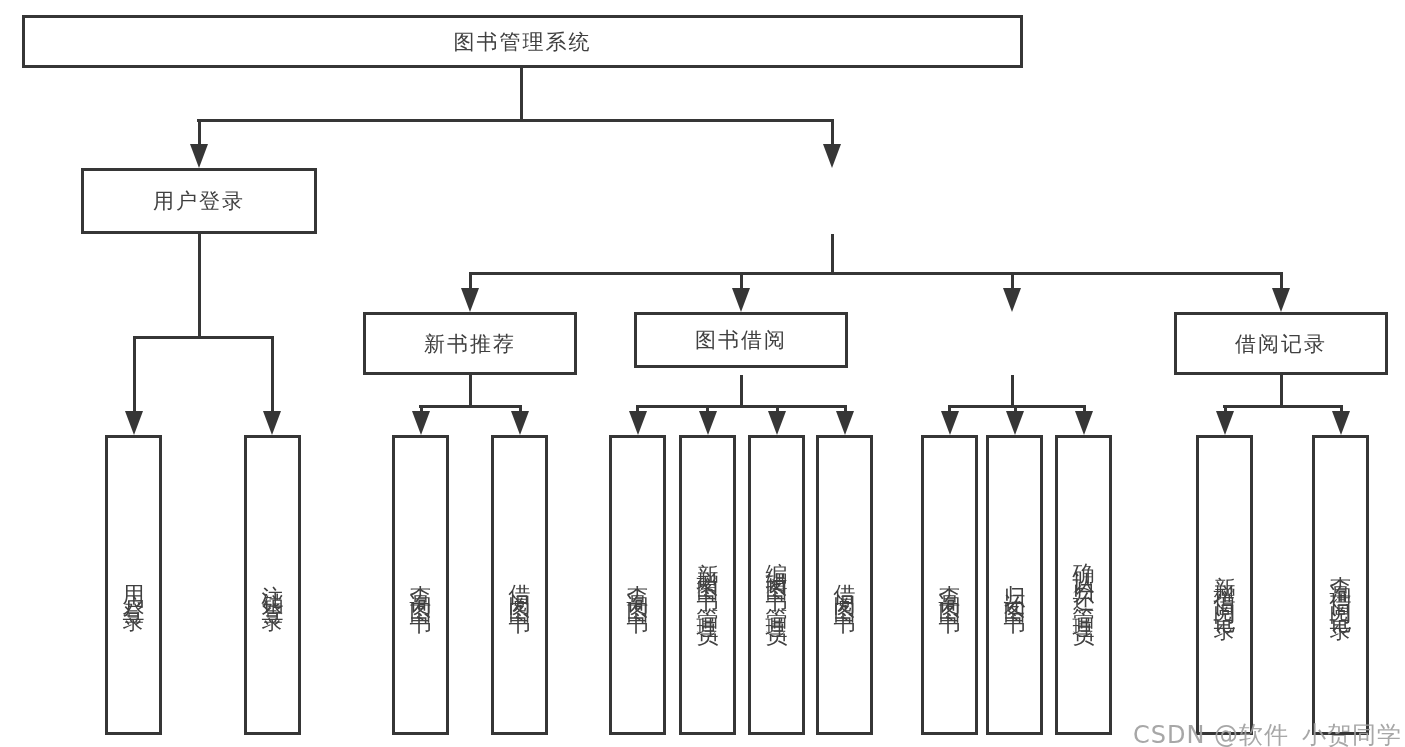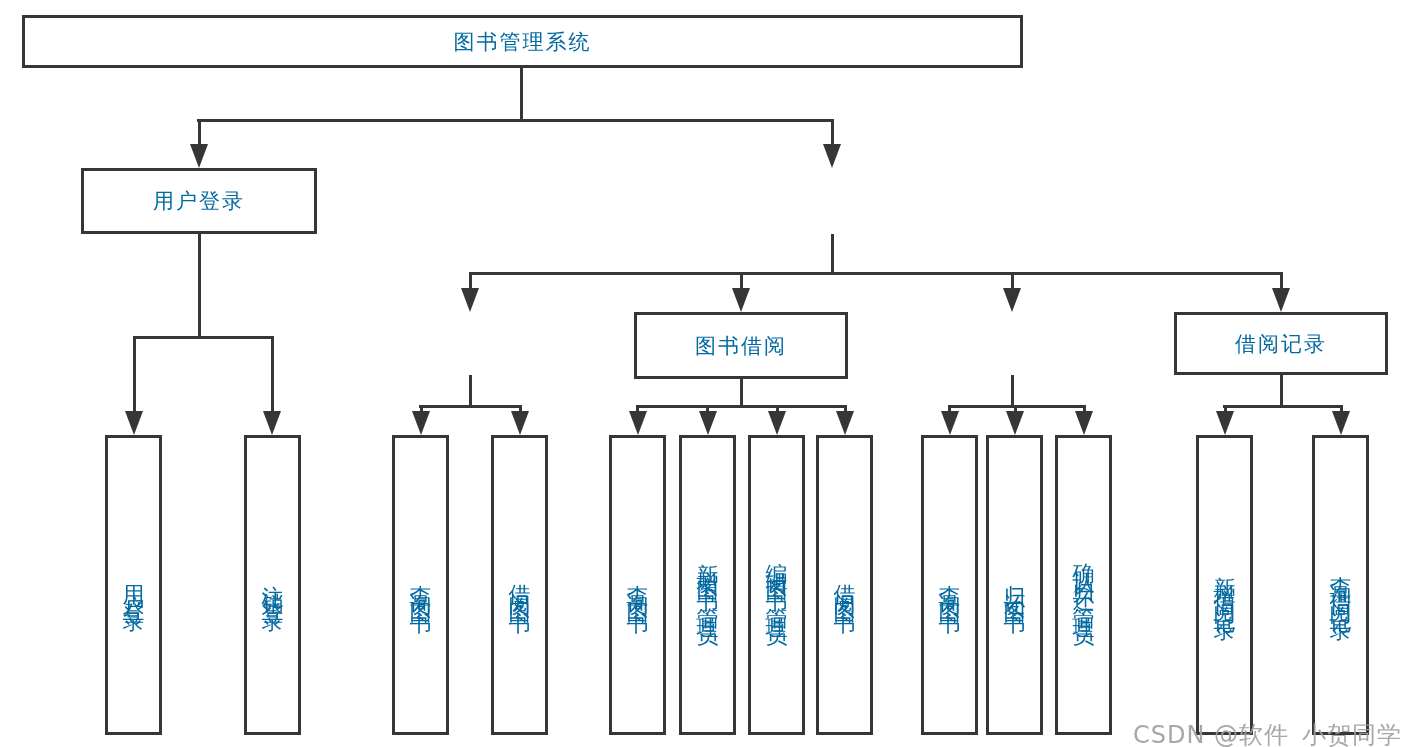--- a/index.html
+++ b/index.html
@@ -12,21 +12,21 @@
     overflow: hidden;
   }
   .box {
     position: absolute;
     box-sizing: border-box;
     border: 3px solid #363636;
     background: #ffffff;
     display: flex;
     align-items: center;
     justify-content: center;
-    color: #0369a1;
+    color: #404040;
   }
   .h-label {
     font-size: 21px;
     letter-spacing: 2px;
     white-space: nowrap;
   }
   .v-label {
     writing-mode: vertical-rl;
     text-orientation: upright;
     font-size: 22px;
@@ -122,21 +122,24 @@
   <div class="arrow" style="left:1332px; top:411px;"></div>
 
   <div class="box" style="left:22px; top:15px; width:1001px; height:53px;">
     <span class="h-label">图书管理系统</span>
   </div>
 
   <div class="box" style="left:81px; top:168px; width:236px; height:66px;">
     <span class="h-label">用户登录</span>
   </div>
 
-  <div class="box" style="left:634px; top:312px; width:214px; height:67px;">
+  <div class="box" style="left:363px; top:312px; width:214px; height:63px;">
+    <span class="h-label">新书推荐</span>
+  </div>
+  <div class="box" style="left:634px; top:312px; width:214px; height:56px;">
     <span class="h-label">图书借阅</span>
   </div>
   <div class="box" style="left:1174px; top:312px; width:214px; height:63px;">
     <span class="h-label">借阅记录</span>
   </div>
 
   <div class="box" style="left:105px; top:435px; width:57px; height:300px;">
     <span class="v-label">用户登录</span>
   </div>
   <div class="box" style="left:244px; top:435px; width:57px; height:300px;">

